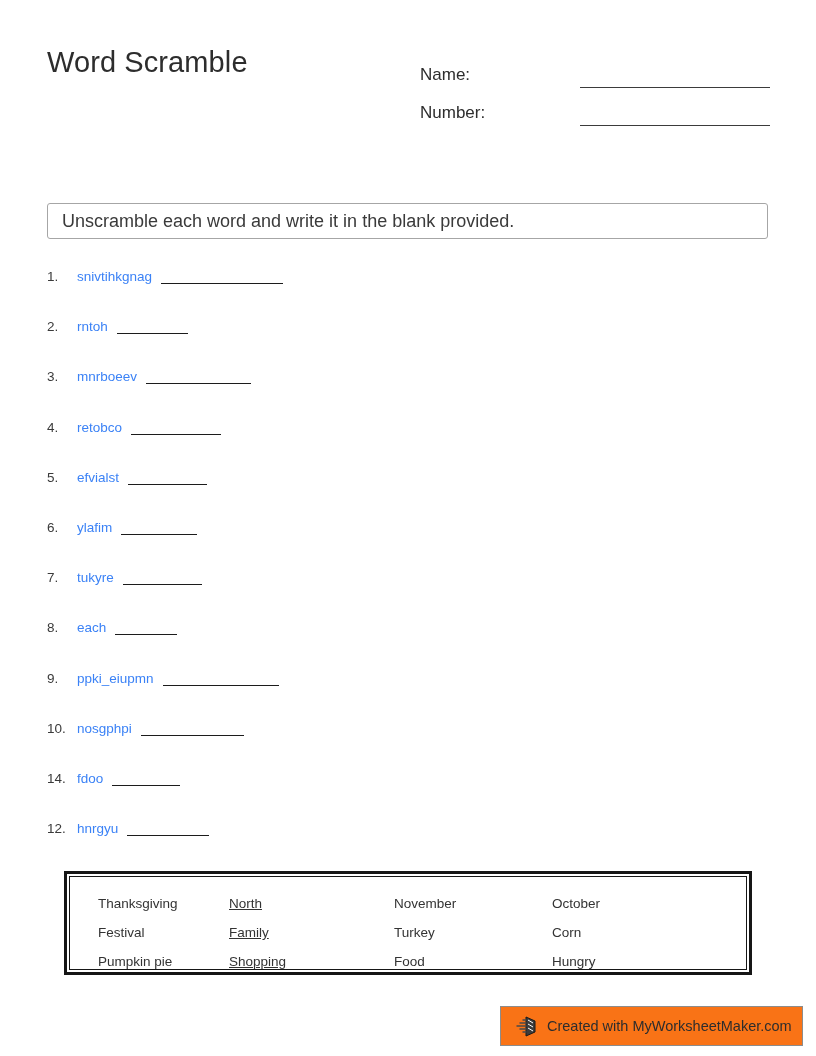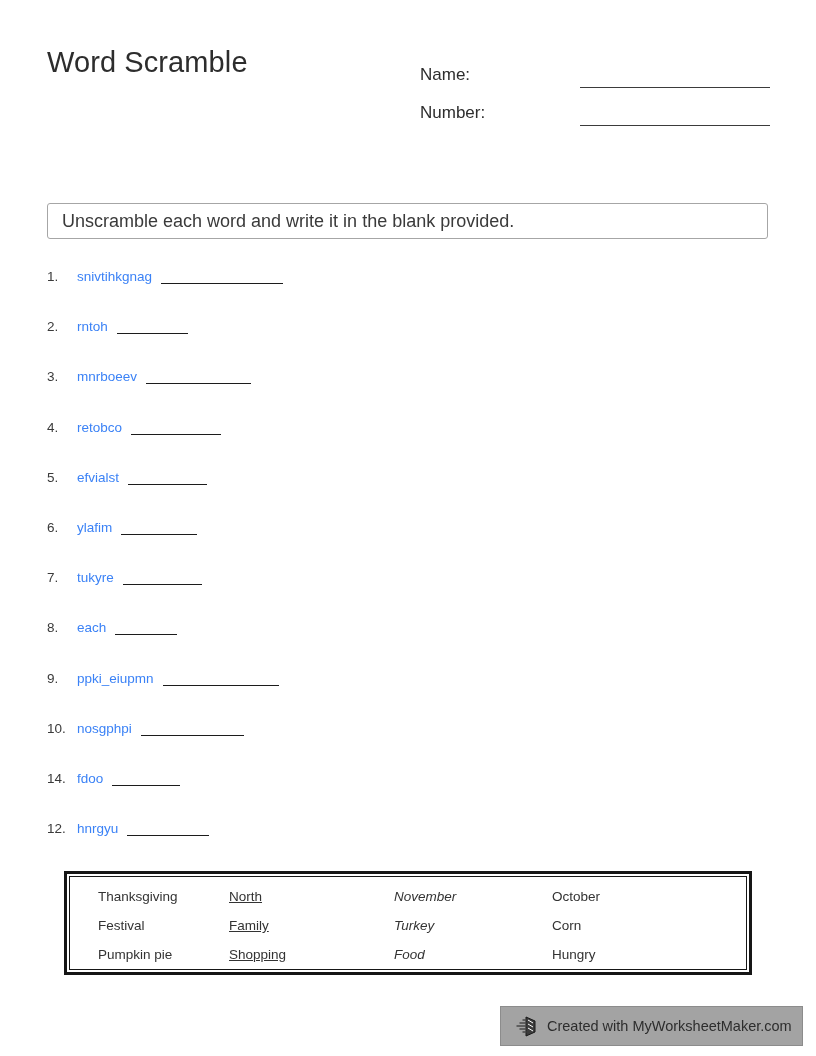--- a/index.html
+++ b/index.html
@@ -126,42 +126,42 @@
   .word-bank-inner {
     width: 100%;
     height: 100%;
     box-sizing: border-box;
     border: 1px solid #161616;
     padding: 12px 0 0 0;
   }
   .wb-row {
     display: flex;
     height: 29px;
-    align-items: flex-start;
+    align-items: center;
   }
   .wb-cell {
     font-size: 13.5px;
     color: #333333;
     white-space: nowrap;
   }
   .wb-c0 { width: 159px; padding-left: 28px; box-sizing: border-box; }
   .wb-c1 { width: 165px; box-sizing: border-box; text-decoration: underline; }
-  .wb-c2 { width: 158px; box-sizing: border-box; font-style: italic; }
+  .wb-c2 { width: 158px; box-sizing: border-box; }
   .wb-c3 { width: 160px; box-sizing: border-box; }
 
   
   .footer-badge {
     position: absolute;
     left: 500px;
     top: 1006px;
     width: 303px;
     height: 40px;
     box-sizing: border-box;
     border: 1px solid #8c8c8c;
-    background: #a3a3a3;
+    background: #f97316;
     display: flex;
     align-items: center;
     padding-left: 14px;
   }
   .badge-icon {
     width: 24px;
     height: 22px;
     flex: 0 0 24px;
     display: flex;
     align-items: center;

